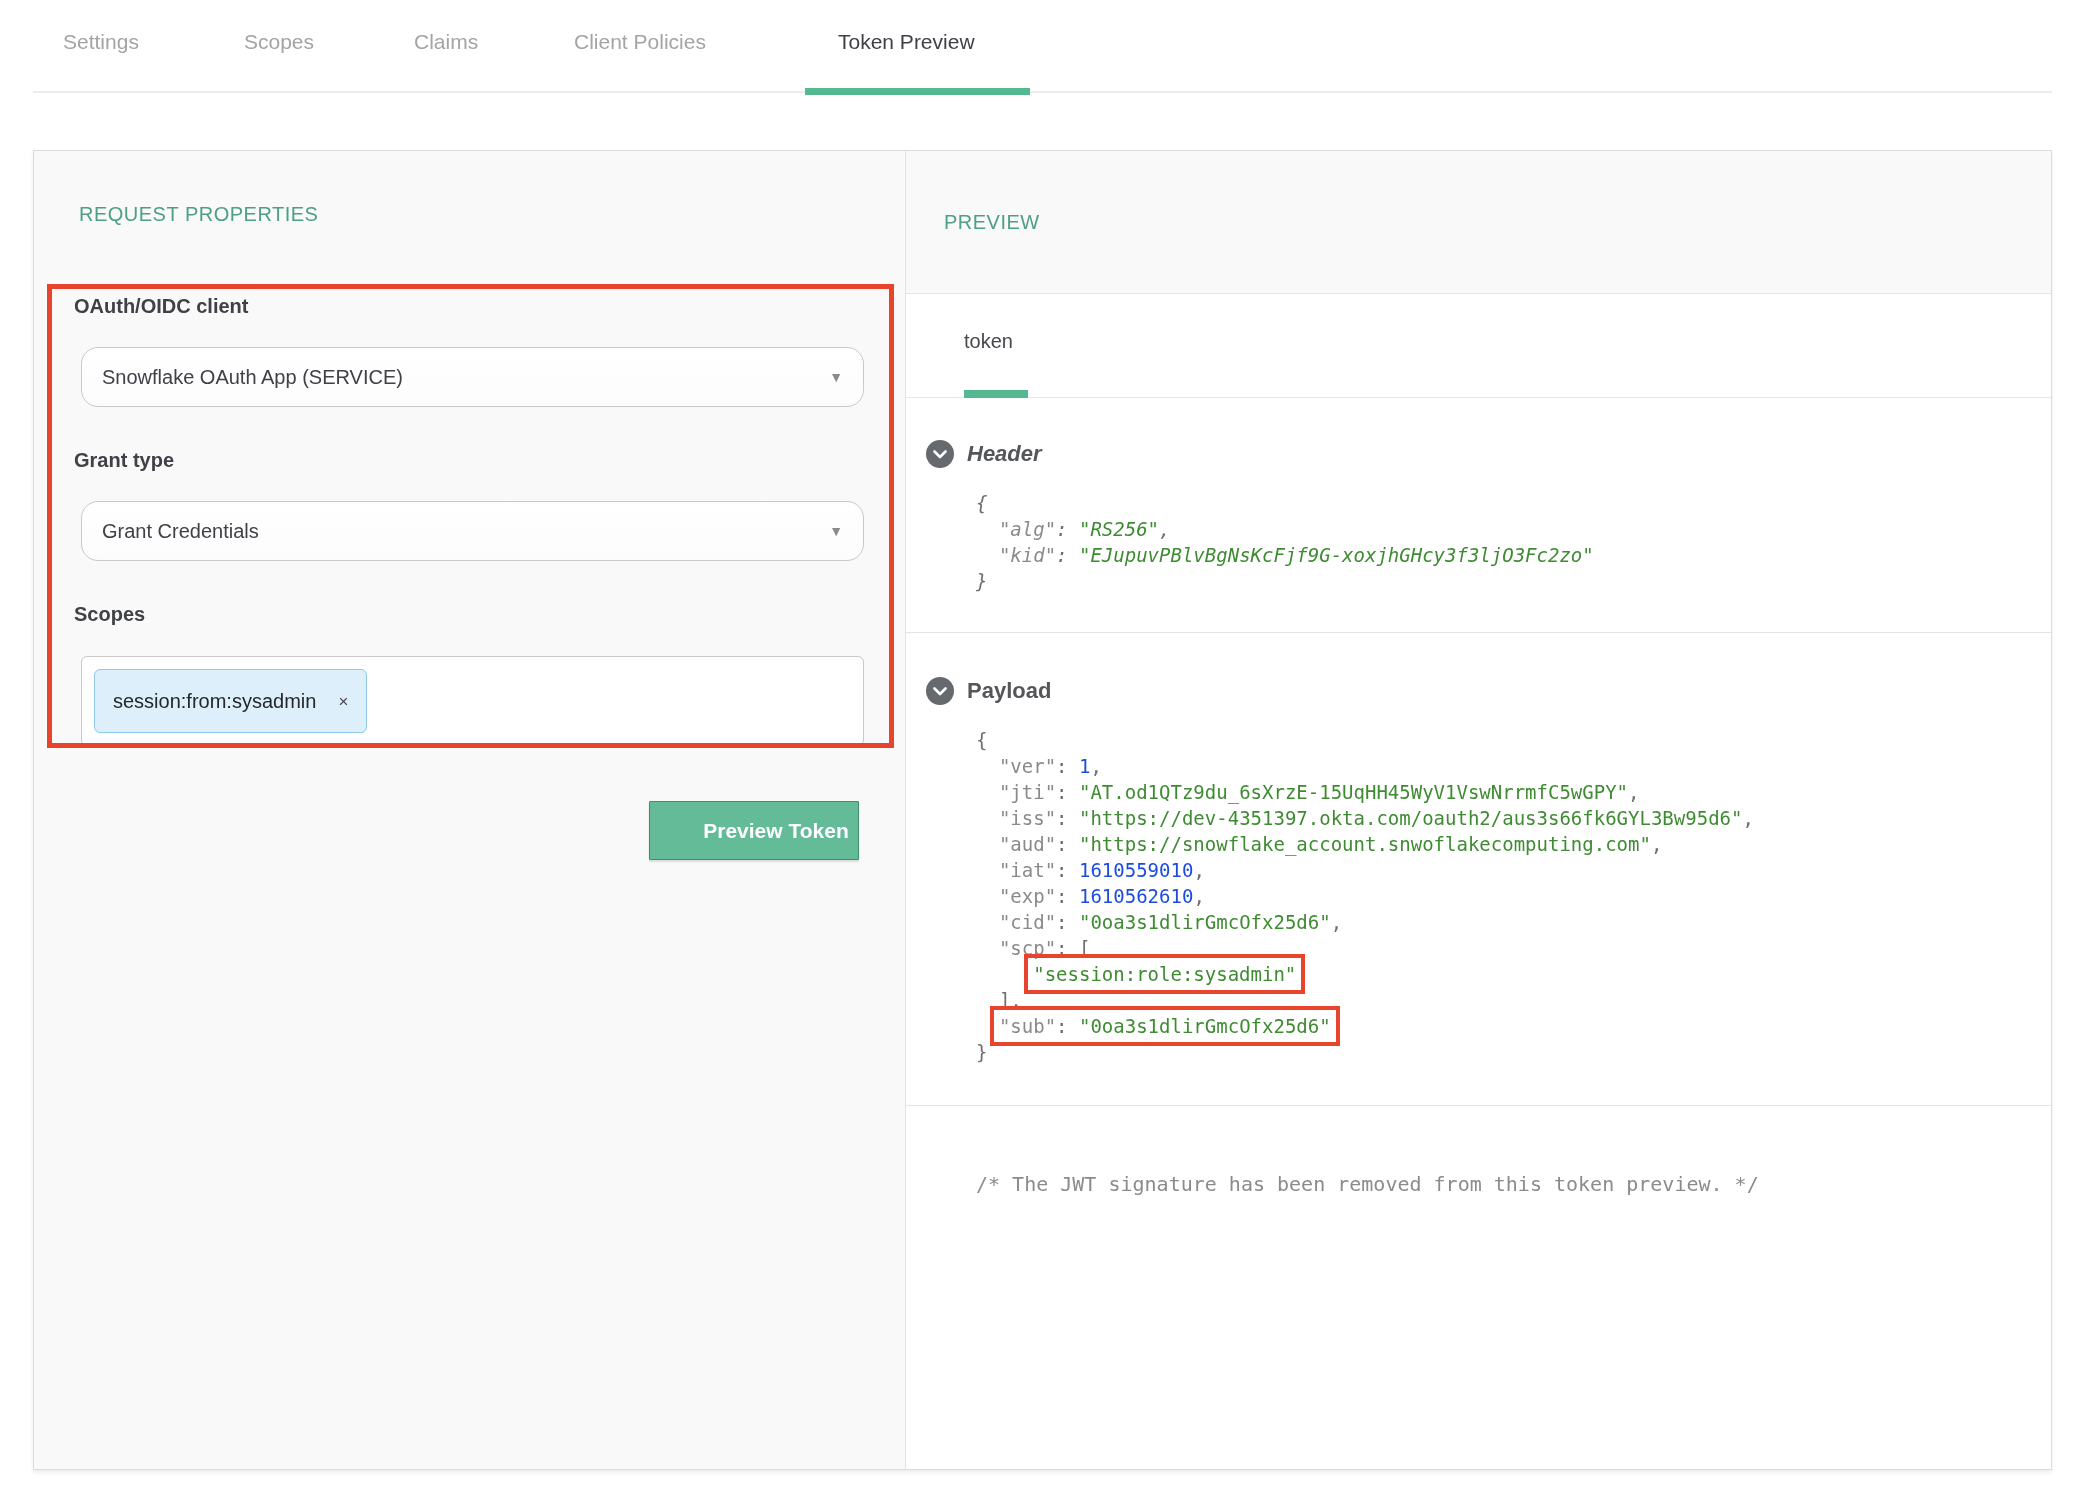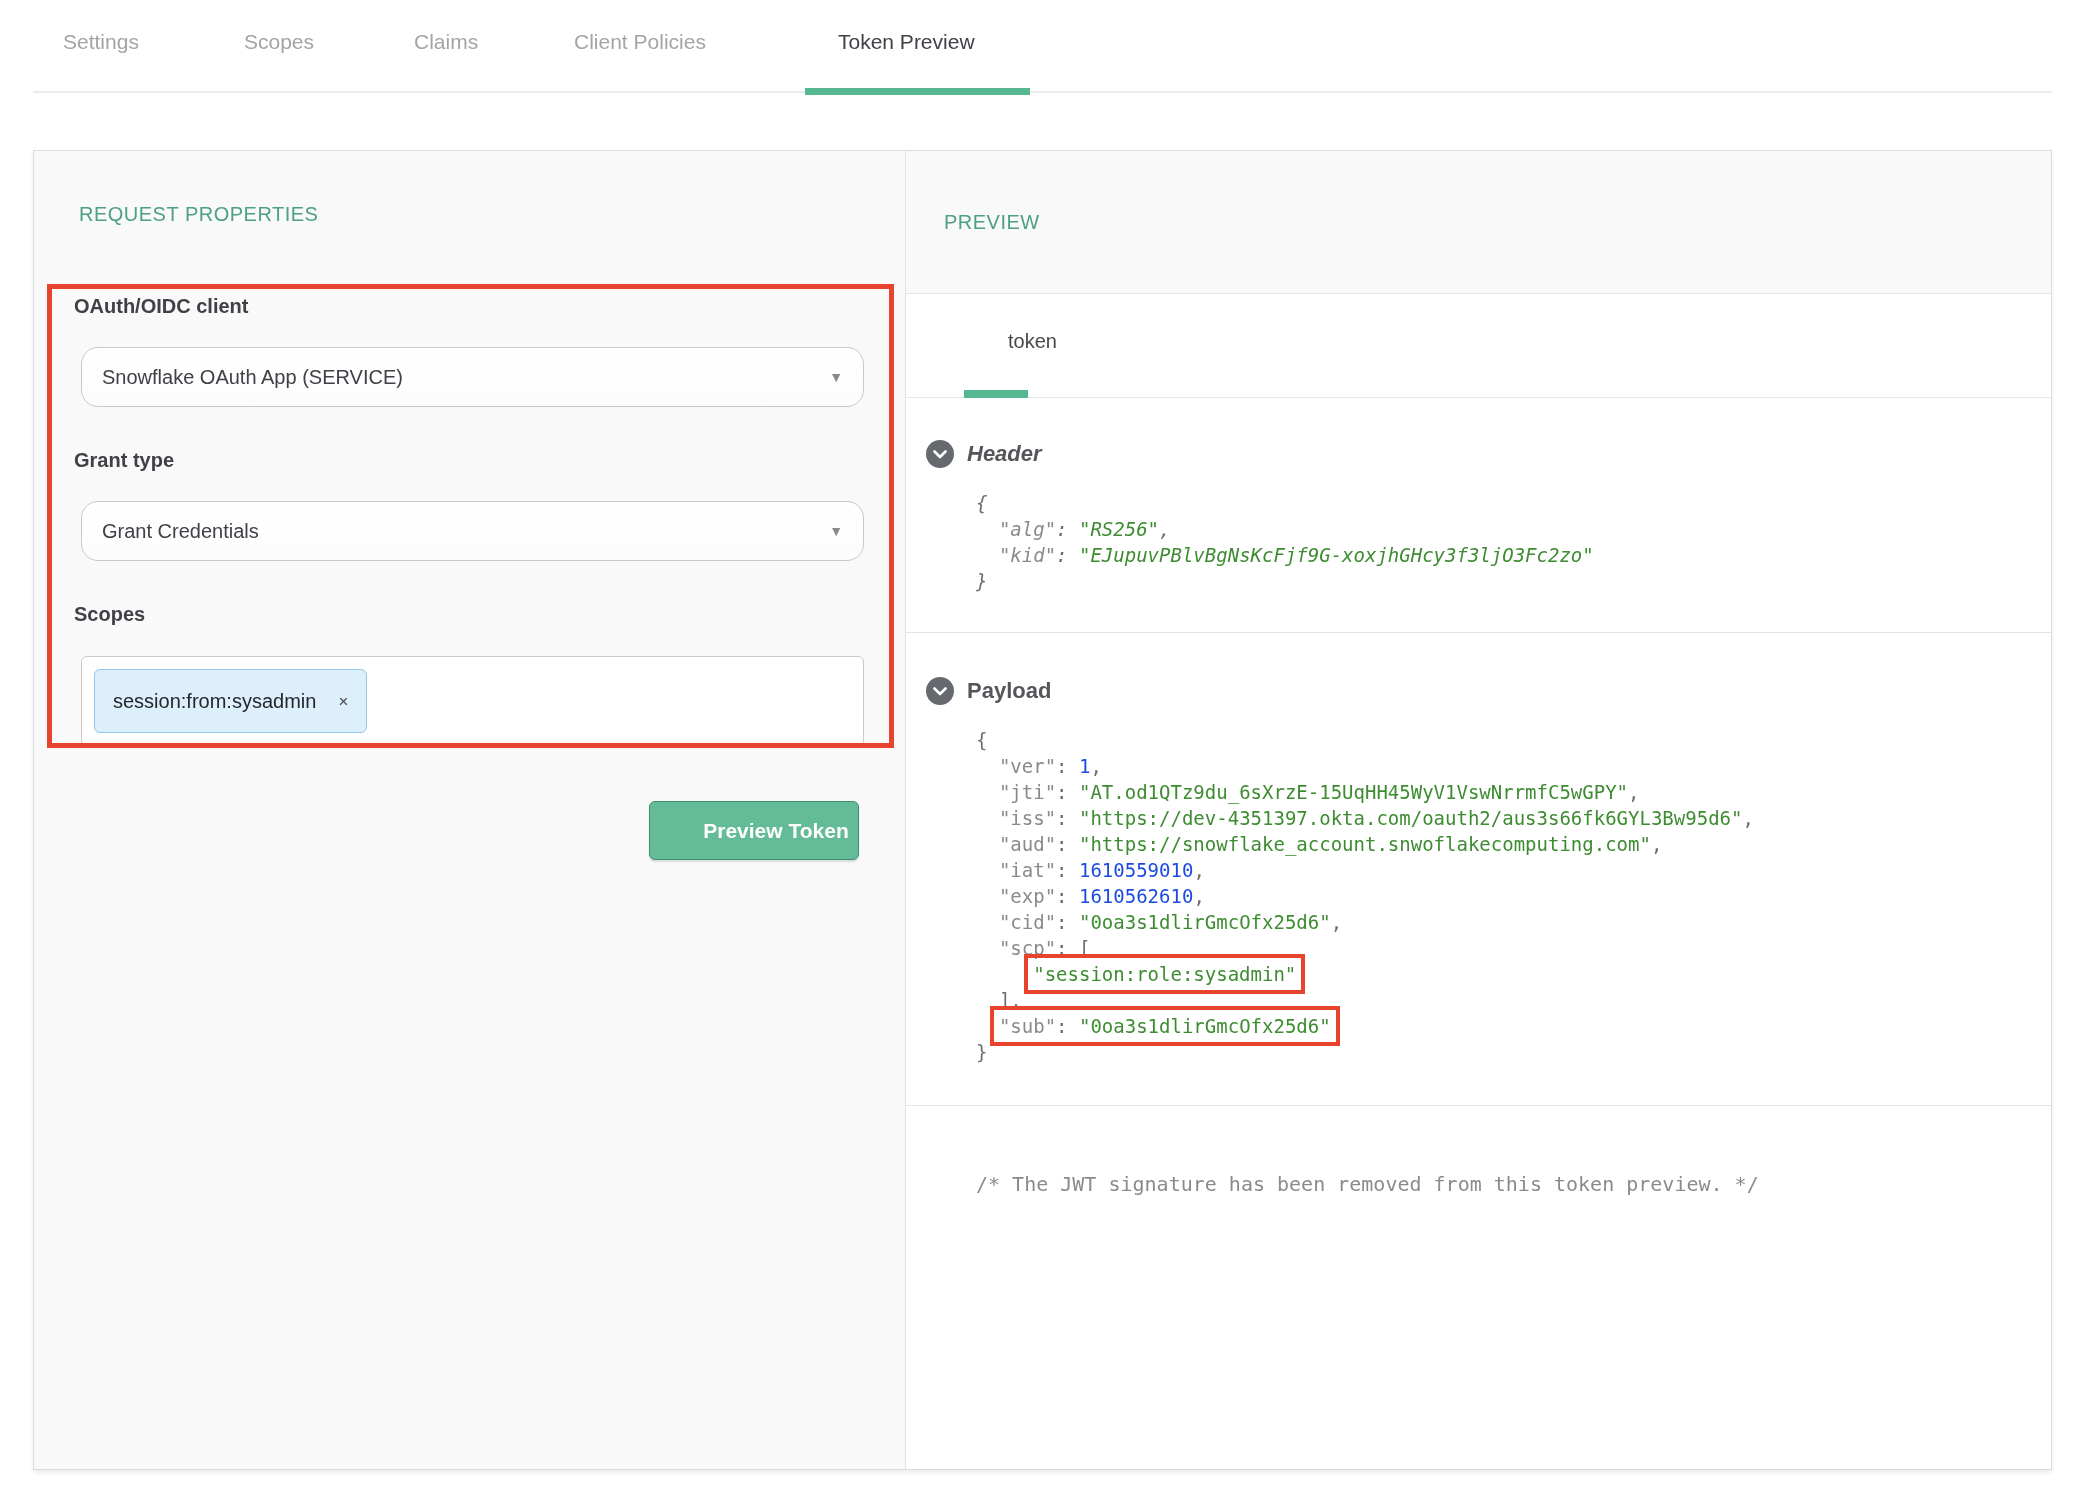--- a/index.html
+++ b/index.html
@@ -79,37 +79,37 @@
     height:64px; display:flex; align-items:center;
     background:#dceffb; border:1px solid #92c8ea; border-radius:6px;
     padding:0 18px; font-size:20px; color:#25272b;
   }
   .scope-tag .tag-x {
     margin-left:22px; font-size:17px; color:#46474f; cursor:pointer; line-height:1;
   }
 
   .btn-preview {
     position:absolute; left:615px; top:650px; width:210px; height:59px;
-    background:#63bb98; border:1px solid #418d6c; border-radius:6px;
+    background:#63bb98; border:1px solid #418d6c; border-radius:1px;
     color:#ffffff; font-size:21px; font-weight:bold;
     display:flex; align-items:center; justify-content:center; cursor:pointer;
     box-shadow:0 2px 2px rgba(0,0,0,0.12);
     padding-left:44px;
   }
 
   
   .preview-head {
     height:143px; background:#f9f9f9; border-bottom:1px solid #e3e3e3;
     display:flex; align-items:center; padding-left:38px;
   }
   .token-band {
     position:relative; height:104px; background:#ffffff; border-bottom:1px solid #e7e7e7;
   }
   .token-label {
-    position:absolute; left:58px; top:36px; font-size:20px; color:#46484c; cursor:pointer;margin-left:44px;
+    position:absolute; left:58px; top:36px; font-size:20px; color:#46484c; cursor:pointer;
   }
   .token-underline {
     position:absolute; left:58px; bottom:-1px; width:64px; height:8px; background:#56b890;
   }
 
   .jwt-section { position:relative; padding:42px 0 0 20px; }
   .sec-header    { height:235px; border-bottom:1px solid #e3e3e3;font-style:italic; }
   .sec-payload   { height:473px; border-bottom:1px solid #e3e3e3; padding-top:44px; }
   .sec-signature { height:364px; padding-top:40px; }
 

